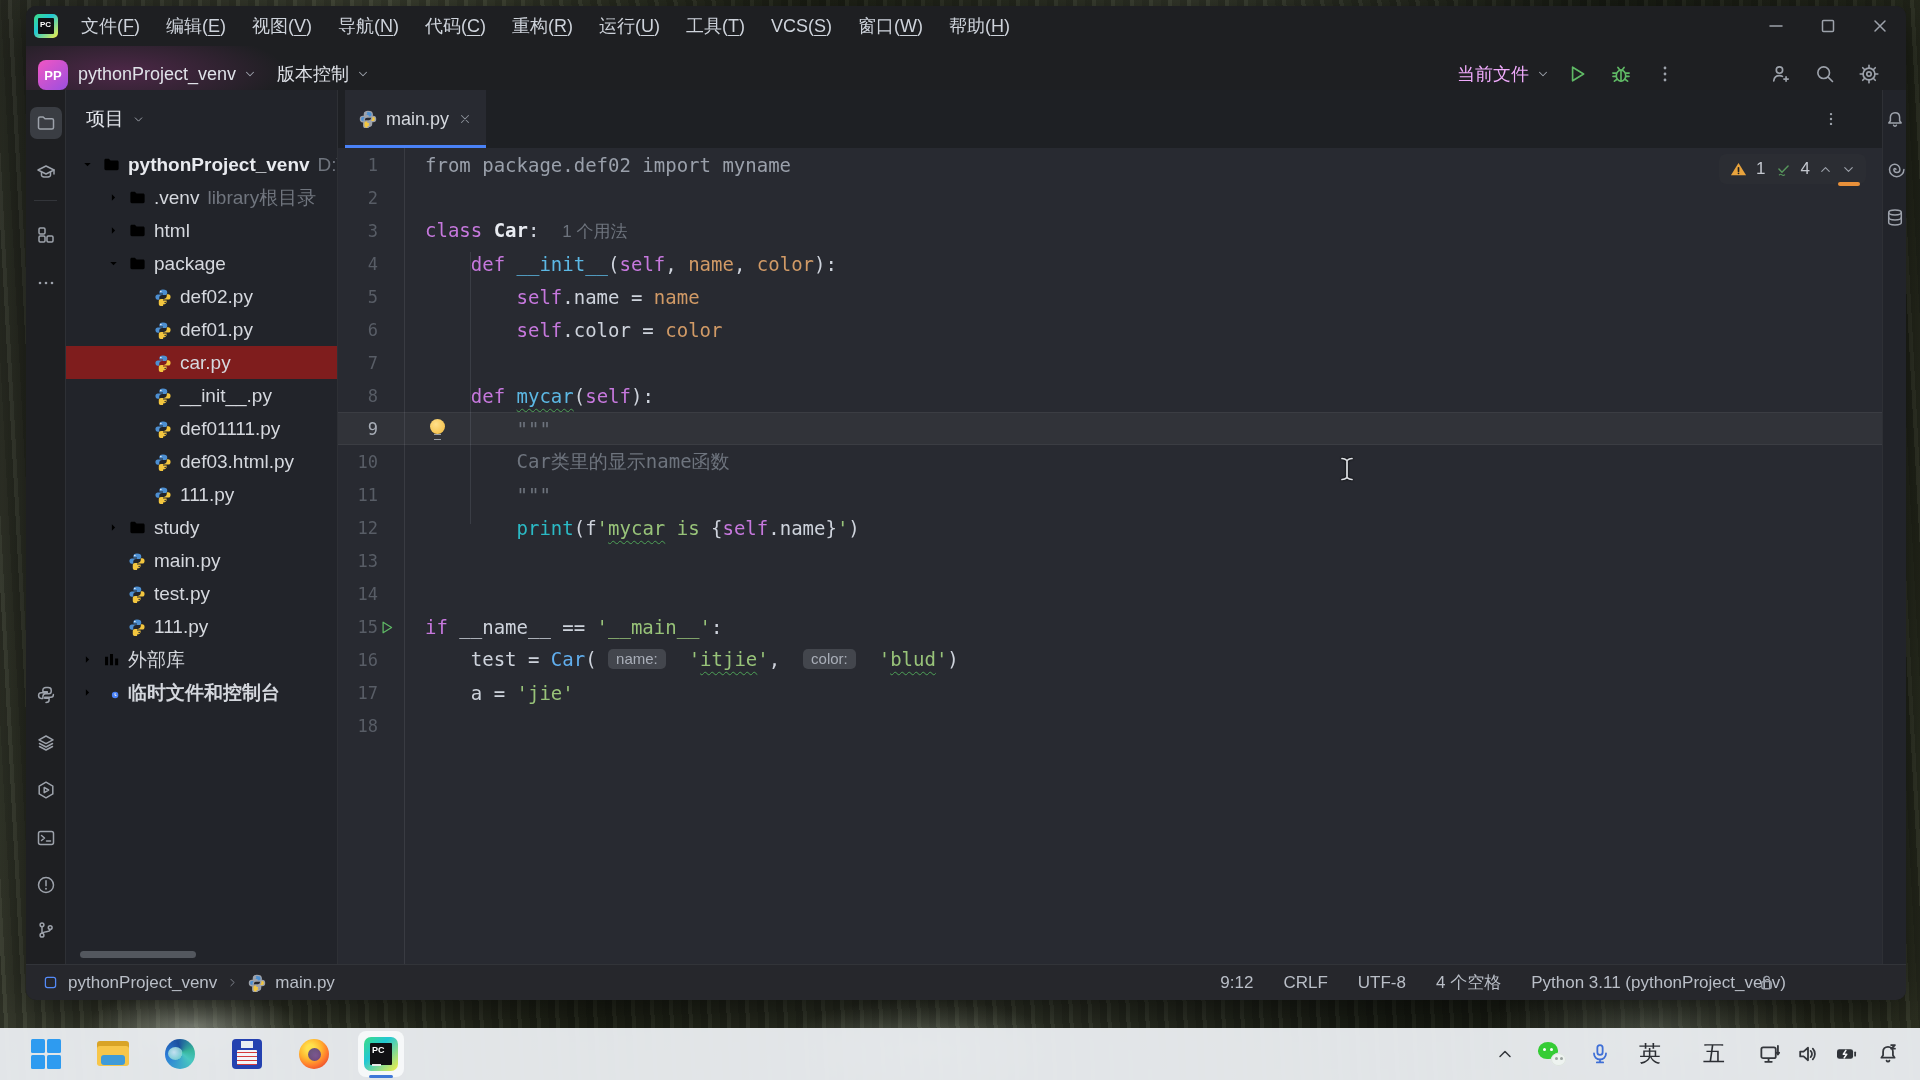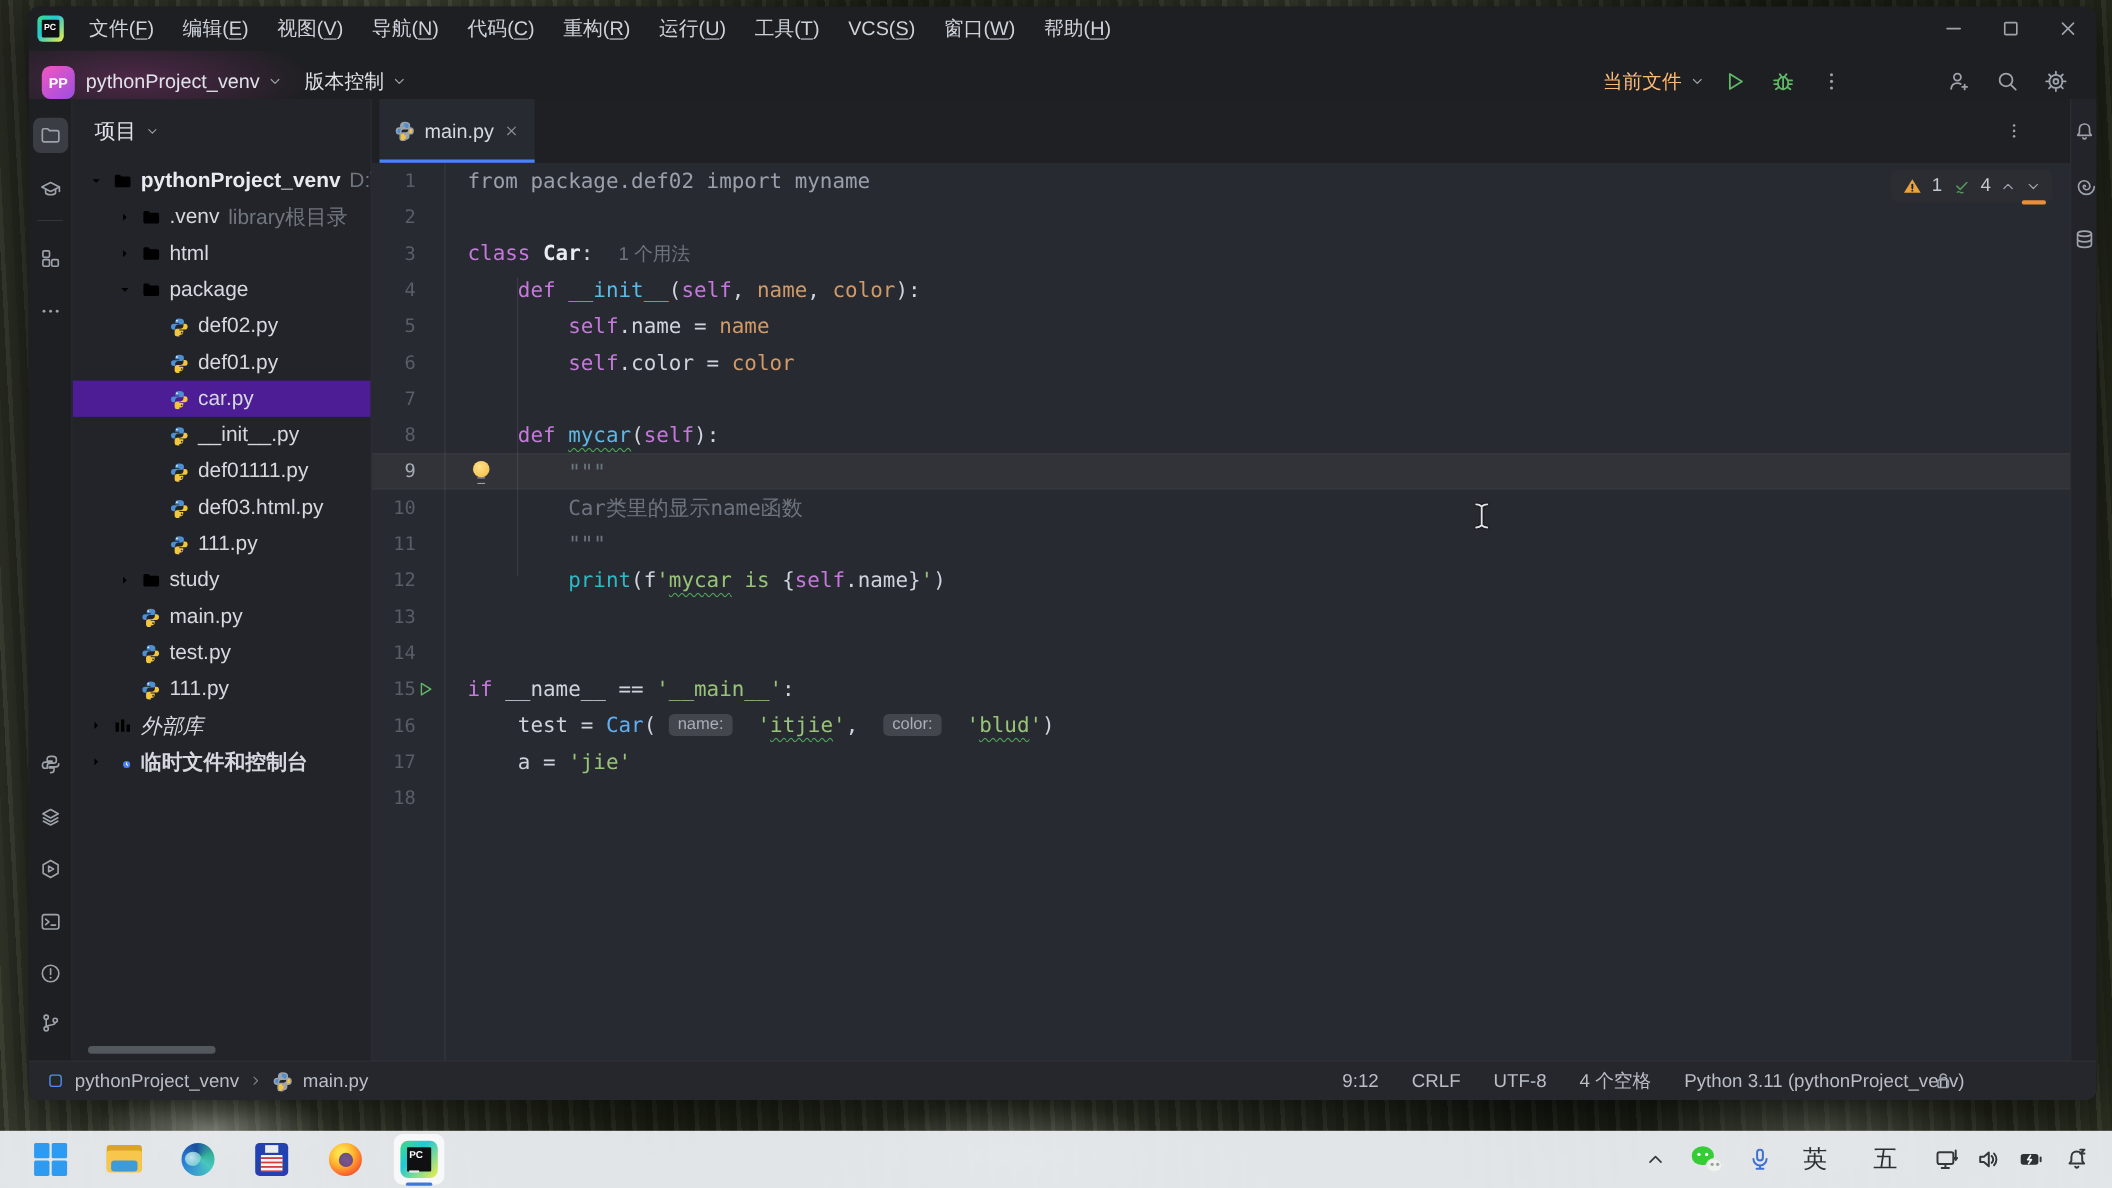--- a/index.html
+++ b/index.html
@@ -41,39 +41,39 @@
   
   .toolbar { height:44px; flex:none; display:flex; align-items:flex-end; background:#1e1f22; position:relative; }
   .toolbar::before { content:""; position:absolute; left:0; top:0; width:420px; height:100%;
     background:radial-gradient(220px 60px at 95px 26px, rgba(200,62,170,.28), transparent 75%); pointer-events:none;}
   .avatar { width:30px; height:30px; border-radius:8px; margin-left:12px; position:relative; z-index:1;
     background:linear-gradient(140deg,#f256c3,#9a4fe0); color:#fff; font-weight:bold; font-size:13px;
     display:flex; align-items:center; justify-content:center; }
   .tb-widget { display:flex; align-items:center; gap:7px; padding:0 10px; height:32px; border-radius:6px; position:relative; z-index:1; }
   .tb-widget .lbl { font-size:18px; color:#dfe2e8; }
   .run-config { margin-left:auto; }
-  .run-config .lbl { color:#fdba74; }
+  .run-config .lbl { color:#f0abfc; }
   .tb-icons { display:flex; align-items:center; gap:10px; }
   .tb-icon { width:34px; height:32px; border-radius:6px; display:flex; align-items:center; justify-content:center; }
   .spacer60 { width:62px; }
   .pad14 { width:10px; }
   
   .main { flex:1; display:flex; min-height:0; }
   .leftstrip { width:40px; flex:none; position:relative; background:#1e1f22; border-right:1px solid #2e3035; }
   .ls-icon { position:absolute; left:50%; transform:translate(-50%,-50%); width:32px; height:32px; border-radius:7px;
     display:flex; align-items:center; justify-content:center; color:#9da2ab; }
   .ls-icon.active { background:#3a3d43; color:#d7dadf; }
   .ls-div { position:absolute; left:8px; right:8px; height:1px; background:#33353a; }
   
   .proj { width:272px; flex:none; background:#22242a; border-right:1px solid #2e3035; position:relative; display:flex; flex-direction:column; }
   .proj-head { height:58px; flex:none; display:flex; align-items:center; padding-left:20px; gap:8px; }
   .proj-head .lbl { font-size:19px; color:#dfe2e8; }
   .tree { flex:1; overflow:hidden; font-size:19px; }
   .t-row { height:33px; display:flex; align-items:center; white-space:nowrap; }
-  .t-row.sel { background:#4c1d95; }
+  .t-row.sel { background:#7f1d1d; }
   .t-chev { width:22px; flex:none; display:flex; align-items:center; justify-content:center; color:#9da2ab; }
   .t-icon { width:26px; flex:none; display:flex; align-items:center; justify-content:center; color:#9da2ab; }
   .t-label { margin-left:4px; color:#d5d8de; }
   .t-label.b { font-weight:bold; color:#e8eaef; }
   .t-sub { margin-left:8px; color:#70757e; }
   .h-thumb { position:absolute; left:14px; bottom:6px; width:116px; height:7px; border-radius:4px; background:#53575e; }
   
   .editor { flex:1; display:flex; flex-direction:column; min-width:0; background:#282a31; }
   .tabstrip { height:58px; flex:none; background:#1e2024; display:flex; align-items:stretch; position:relative; }
   .tab { margin-left:7px; display:flex; align-items:center; gap:9px; padding:0 14px; background:#282a31; position:relative; }
@@ -563,21 +563,21 @@
             <span class="t-icon">
               <svg width="18" height="18" viewBox="0 0 20 20">
                 <path fill="#4d8fd1" d="M9.9 1.6c-2.7 0-3.9 1.2-3.9 3v1.6h4v.9H4.3C2.5 7.1 1.6 8.3 1.6 10c0 1.8.9 3 2.7 3h1.5v-2c0-1.7 1.4-3.1 3.1-3.1h3.4c1.4 0 2.4-1 2.4-2.4V4.6c0-1.8-1.4-3-4.8-3z"></path>
                 <circle fill="#eef3f9" cx="7.6" cy="3.9" r=".9"></circle>
                 <path fill="#f3c63f" d="M10.1 18.4c2.7 0 3.9-1.2 3.9-3v-1.6h-4v-.9h5.7c1.8 0 2.7-1.2 2.7-2.9 0-1.8-.9-3-2.7-3h-1.5v2c0 1.7-1.4 3.1-3.1 3.1H7.7c-1.4 0-2.4 1-2.4 2.4v2.9c0 1.8 1.4 3 4.8 3z"></path>
                 <circle fill="#2b2d33" cx="12.4" cy="16.1" r=".9"></circle>
               </svg>
             </span>
             <span class="t-label">111.py</span>
           </div>
-          <div class="t-row" style="padding-left: 10px; font-style: italic;">
+          <div class="t-row" style="padding-left: 10px;">
             <span class="t-chev">
               <svg width="13" height="13" viewBox="0 0 20 20">
                 <path d="M7.5 5l5 5-5 5"></path>
               </svg>
             </span>
             <span class="t-icon">
               <svg width="19" height="19" viewBox="0 0 20 20">
                 <path d="M3.2 16V7.2h3.2V16M8.4 16V4.2h3.2V16M13.8 16V9h3.2v7M2.5 16h15"></path>
               </svg>
             </span>

